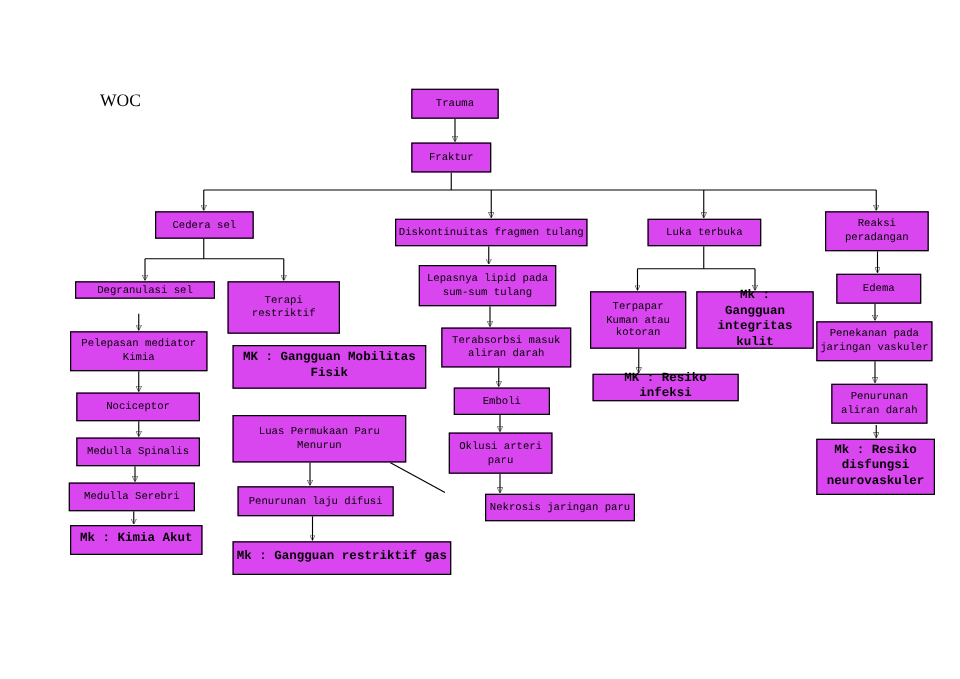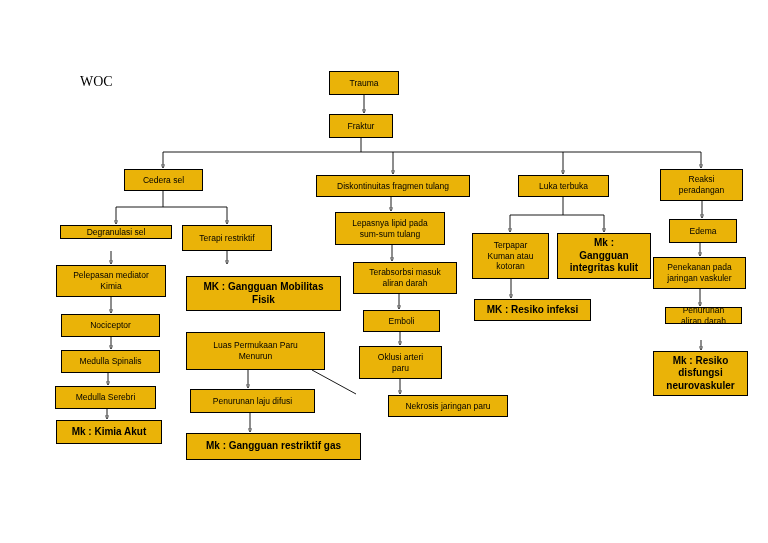--- a/index.html
+++ b/index.html
@@ -12,26 +12,26 @@
     width: 768px;
     height: 543px;
     background: #ffffff;
     font-family: "Liberation Serif", serif;
     overflow: hidden;
   }
   .node {
     position: absolute;
     box-sizing: border-box;
     border: 1px solid #000000;
-    background: #eab308;
+    background: #d946ef;
     display: flex;
     align-items: center;
     justify-content: center;
     text-align: center;
-    font-family: Liberation Sans, sans-serif;
+    font-family: Liberation Mono, monospace;
     font-size: 8.5px;
     line-height: 1.25;
     color: #000000;
     padding: 1px 2px;
   }
   .node.bold {
     font-weight: bold;
     font-size: 10px;
   }
   .label-woc {
@@ -108,33 +108,33 @@
   </svg>
 
   <div id="nodes">
       <div class="node" style="left: 329px; top: 71px; width: 70px; height: 24px;">Trauma</div>
       <div class="node" style="left: 329px; top: 114px; width: 64px; height: 24px;">Fraktur</div>
       <div class="node" style="left: 124px; top: 169px; width: 79px; height: 22px;">Cedera sel</div>
       <div class="node" style="left: 316px; top: 175px; width: 154px; height: 22px;">Diskontinuitas fragmen tulang</div>
       <div class="node" style="left: 518px; top: 175px; width: 91px; height: 22px;">Luka terbuka</div>
       <div class="node" style="left: 660px; top: 169px; width: 83px; height: 32px;">Reaksi<br>peradangan</div>
       <div class="node" style="left: 60px; top: 225px; width: 112px; height: 14px;">Degranulasi sel</div>
-      <div class="node" style="left: 182px; top: 225px; width: 90px; height: 26px;">Terapi restriktif</div>
+      <div class="node" style="left: 182px; top: 225px; width: 90px; height: 42px;">Terapi restriktif</div>
       <div class="node" style="left: 335px; top: 212px; width: 110px; height: 33px;">Lepasnya lipid pada<br>sum-sum tulang</div>
       <div class="node" style="left: 472px; top: 233px; width: 77px; height: 46px;">Terpapar<br>Kuman atau<br>kotoran</div>
       <div class="node bold" style="left: 557px; top: 233px; width: 94px; height: 46px;">Mk :<br>Gangguan<br>integritas kulit</div>
       <div class="node" style="left: 669px; top: 219px; width: 68px; height: 24px;">Edema</div>
       <div class="node" style="left: 56px; top: 265px; width: 110px; height: 32px;">Pelepasan mediator<br>Kimia</div>
       <div class="node bold" style="left: 186px; top: 276px; width: 155px; height: 35px;">MK : Gangguan Mobilitas<br>Fisik</div>
       <div class="node" style="left: 353px; top: 262px; width: 104px; height: 32px;">Terabsorbsi masuk<br>aliran darah</div>
       <div class="node bold" style="left: 474px; top: 299px; width: 117px; height: 22px;">MK : Resiko infeksi</div>
       <div class="node" style="left: 653px; top: 257px; width: 93px; height: 32px;">Penekanan pada<br>jaringan vaskuler</div>
       <div class="node" style="left: 61px; top: 314px; width: 99px; height: 23px;">Nociceptor</div>
       <div class="node" style="left: 363px; top: 310px; width: 77px; height: 22px;">Emboli</div>
-      <div class="node" style="left: 665px; top: 307px; width: 77px; height: 17px;">Penurunan<br>aliran darah</div>
+      <div class="node" style="left: 665px; top: 307px; width: 77px; height: 32px;">Penurunan<br>aliran darah</div>
       <div class="node" style="left: 61px; top: 350px; width: 99px; height: 23px;">Medulla Spinalis</div>
       <div class="node" style="left: 186px; top: 332px; width: 139px; height: 38px;">Luas Permukaan Paru<br>Menurun</div>
       <div class="node" style="left: 359px; top: 346px; width: 83px; height: 33px;">Oklusi arteri<br>paru</div>
       <div class="node bold" style="left: 653px; top: 351px; width: 95px; height: 45px;">Mk : Resiko<br>disfungsi<br>neurovaskuler</div>
       <div class="node" style="left: 55px; top: 386px; width: 101px; height: 23px;">Medulla Serebri</div>
       <div class="node" style="left: 190px; top: 389px; width: 125px; height: 24px;">Penurunan laju difusi</div>
       <div class="node" style="left: 348px; top: 395px; width: 120px; height: 22px; margin-left: 40px;">Nekrosis jaringan paru</div>
       <div class="node bold" style="left: 56px; top: 420px; width: 106px; height: 24px;">Mk : Kimia Akut</div>
       <div class="node bold" style="left: 186px; top: 433px; width: 175px; height: 27px;">Mk : Gangguan restriktif gas</div>
     </div>

